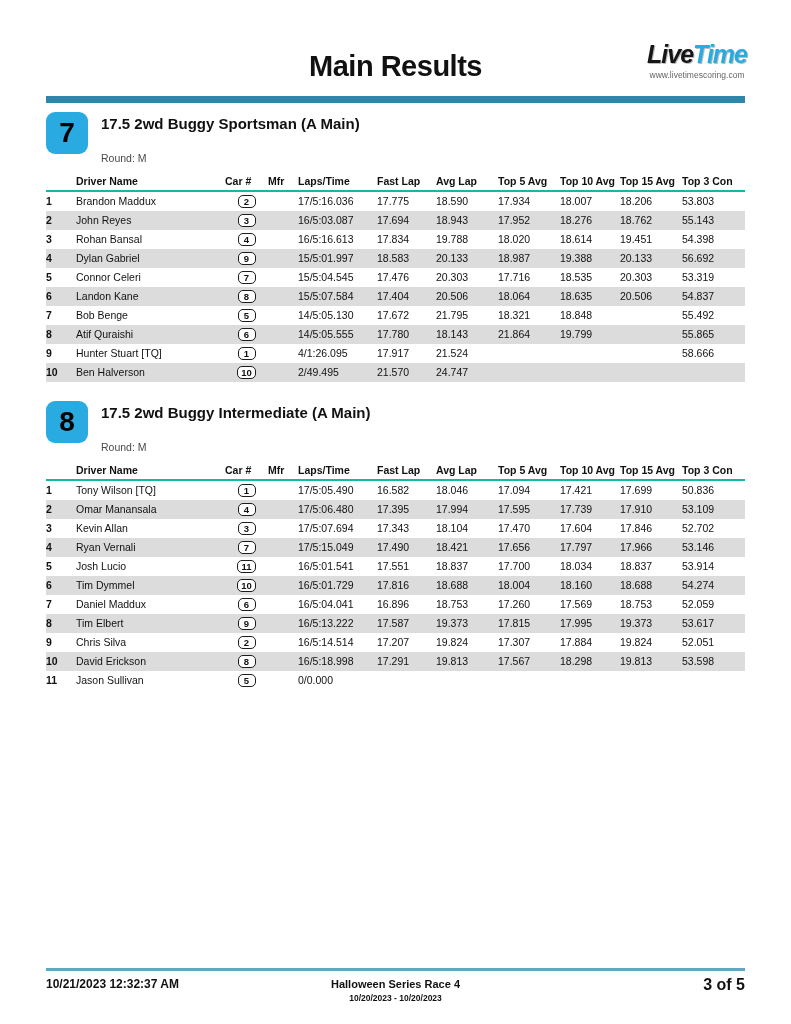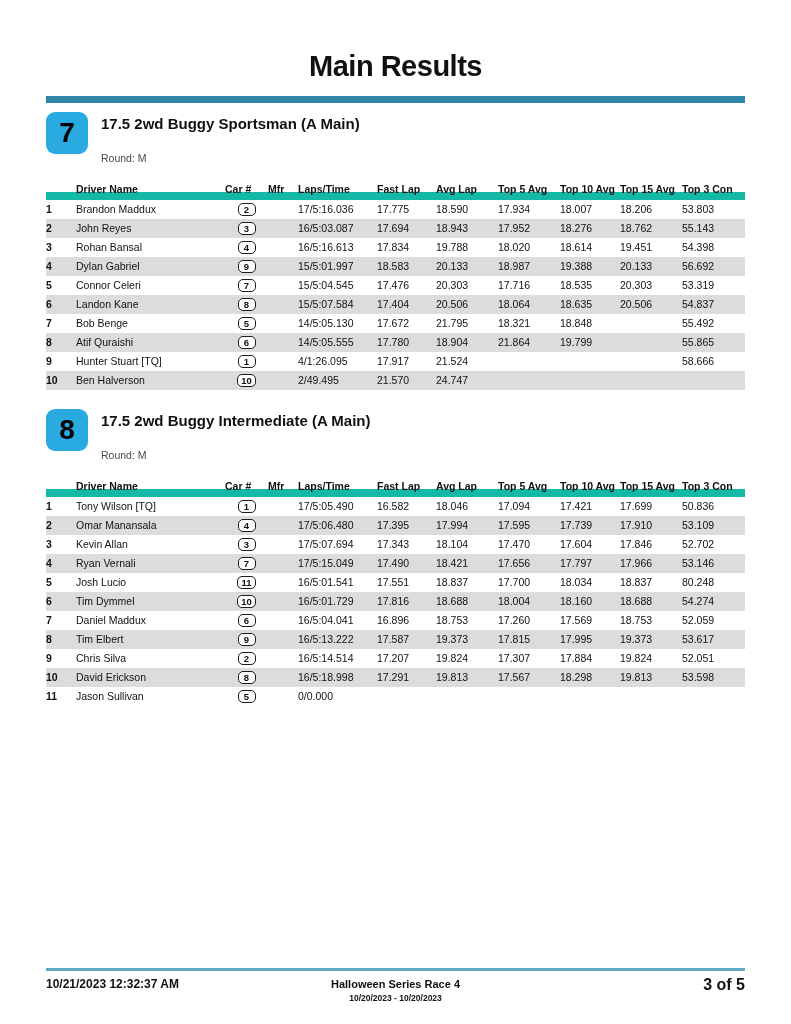--- a/index.html
+++ b/index.html
@@ -36,21 +36,21 @@
   .sec-titles { padding-top:3px; }
   .sec-title { font-size:15px; font-weight:700; }
   .sec-round { font-size:10.5px; color:#4a4a4a; margin-top:20px; }
 
   
   .thead, .tr {
     display:grid;
     grid-template-columns:30px 149px 43px 30px 79px 59px 62px 62px 60px 62px 63px;
   }
   .thead {
-    margin-top:16px; border-bottom:8px solid #14b8a6;
+    margin-top:8px; border-bottom:2px solid #14b8a6;
     font-weight:700; font-size:10.5px; height:20px; line-height:18px;
     white-space:nowrap;
   }
   .tr { height:19px; line-height:19px; font-size:10.5px; white-space:nowrap; }
   .tbody .tr:nth-child(even) { background:var(--stripe); }
   .td.rank { font-weight:700; }
   .td.car { display:flex; align-items:center; justify-content:center; }
   .car-badge {
     display:inline-block; min-width:18px; padding:0 3px; height:13px; line-height:12px;
     border:1.5px solid #1c1c1c; border-radius:5px; background:#fff;
@@ -68,20 +68,24 @@
   .footer-dates { font-size:8.5px; margin-top:3px; }
   .footer-page { position:absolute; right:0; top:5px; font-weight:700; font-size:16px; }
 </style>
 </head>
 <body>
 
 <div class="page">
 
   <div class="page-header">
     <div class="page-title">Main Results</div>
+    <div class="logo">
+      <div class="logo-text"><span class="logo-live">Live</span><span class="logo-time">Time</span></div>
+      <div class="logo-url">www.livetimescoring.com</div>
+    </div>
     <div class="header-rule"></div>
   </div>
 
   <div class="content" id="sections">
       <section class="race-section">
         <div class="sec-head">
           <div class="race-badge">7</div>
           <div class="sec-titles">
             <div class="sec-title">17.5 2wd Buggy Sportsman  (A Main)</div>
             <div class="sec-round">Round: M</div>
@@ -208,21 +212,21 @@
           </div>
           <div class="tr">
             <div class="td rank">8</div>
             <div class="td">Atif Quraishi</div>
             <div class="td car">
               <span class="car-badge">6</span>
             </div>
             <div class="td"></div>
             <div class="td">14/5:05.555</div>
             <div class="td">17.780</div>
-            <div class="td">18.904</div>
+            <div class="td">18.143</div>
             <div class="td">21.864</div>
             <div class="td">19.799</div>
             <div class="td"></div>
             <div class="td">55.865</div>
           </div>
           <div class="tr">
             <div class="td rank">9</div>
             <div class="td">Hunter Stuart [TQ]</div>
             <div class="td car">
               <span class="car-badge">1</span>
@@ -341,21 +345,21 @@
             <div class="td car">
               <span class="car-badge">11</span>
             </div>
             <div class="td"></div>
             <div class="td">16/5:01.541</div>
             <div class="td">17.551</div>
             <div class="td">18.837</div>
             <div class="td">17.700</div>
             <div class="td">18.034</div>
             <div class="td">18.837</div>
-            <div class="td">80.248</div>
+            <div class="td">53.914</div>
           </div>
           <div class="tr">
             <div class="td rank">6</div>
             <div class="td">Tim Dymmel</div>
             <div class="td car">
               <span class="car-badge">10</span>
             </div>
             <div class="td"></div>
             <div class="td">16/5:01.729</div>
             <div class="td">17.816</div>

